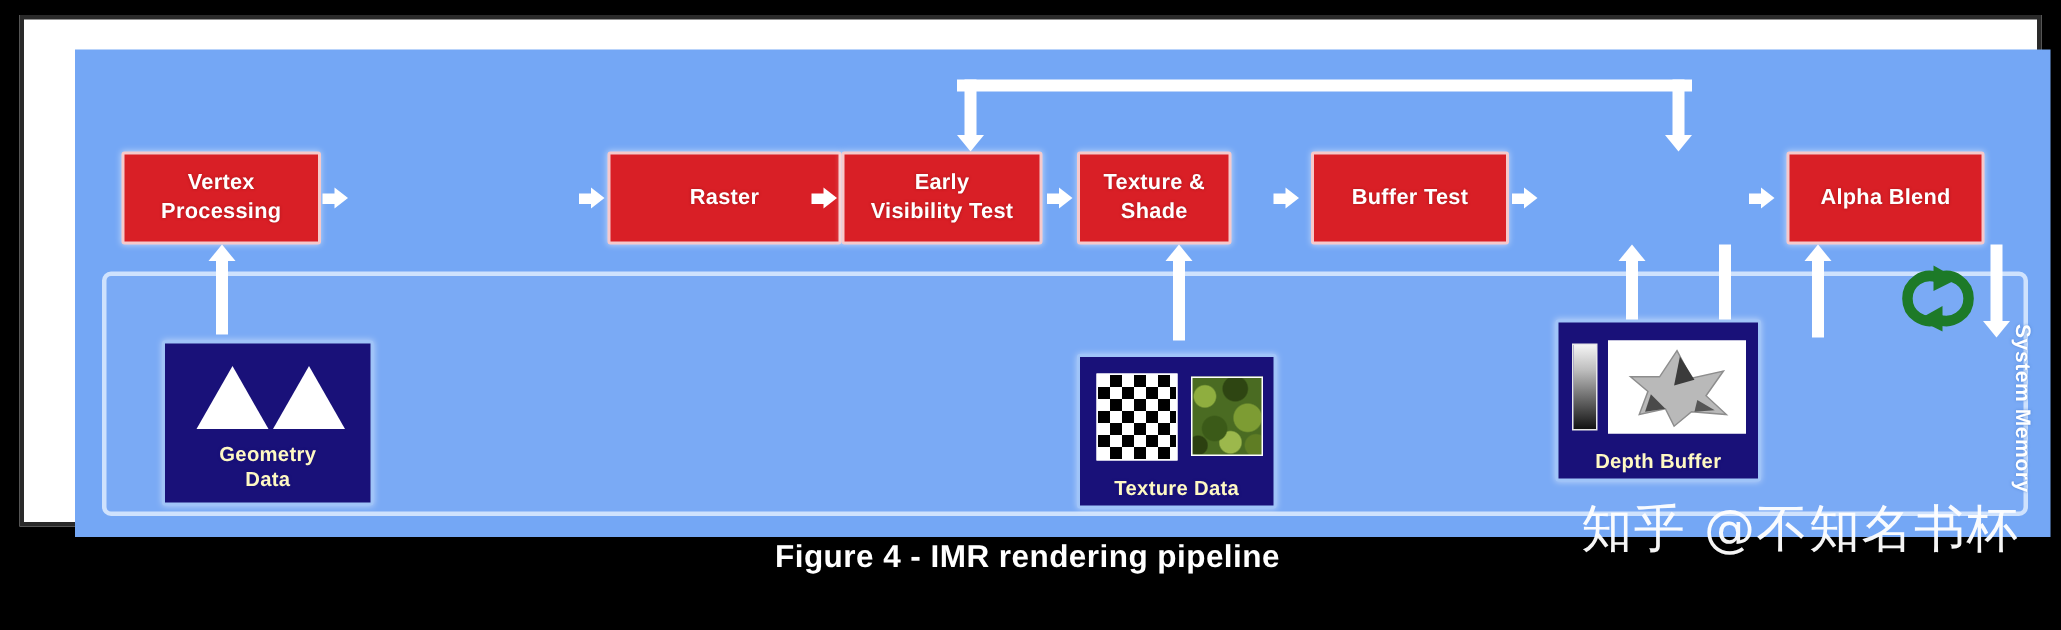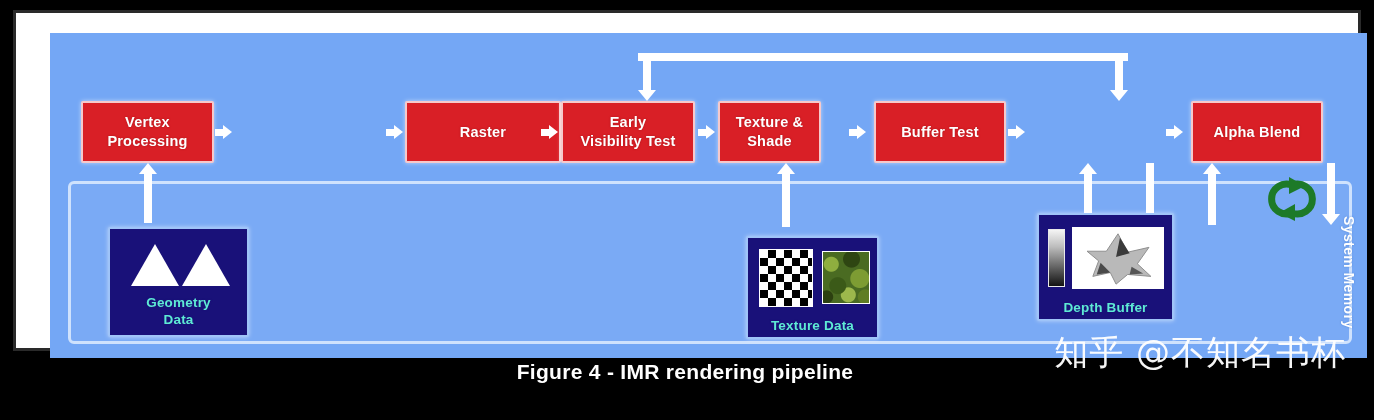--- a/index.html
+++ b/index.html
@@ -92,21 +92,21 @@
     box-shadow: 0 0 4px rgba(255,255,255,0.55);
   }
 
   
   .databox {
     position: absolute;
     background: #191179;
     border: 2px solid #9fc4f8;
     border-radius: 2px;
     box-sizing: border-box;
-    color: #5eead4;
+    color: #fef9c3;
     box-shadow: 0 0 4px rgba(255,255,255,0.5);
     overflow: hidden;
   }
   .databox .caption {
     position: absolute;
     left: 0; right: 0;
     bottom: 4px;
     text-align: center;
     font-size: 13.5px;
     font-weight: bold;
@@ -368,21 +368,21 @@
           <polygon points="36,30 36,47 20,39" fill="#1d7a28"></polygon>
         </svg>
       </div>
 
       <div class="databox" style="left:58px; top:194px; width:141px; height:110px;">
         <div class="tri" style="left:21px; top:15px;"></div>
         <div class="tri" style="left:72px; top:15px;"></div>
         <div class="caption" style="bottom:6px; line-height:1.25;">Geometry<br>Data</div>
       </div>
 
-      <div class="databox" style="left:668px; top:203px; width:133px; height:103px;margin-left:28px;">
+      <div class="databox" style="left:668px; top:203px; width:133px; height:103px;">
         <div class="checker" style="left:11px; top:11px; width:54px; height:58px;"></div>
         <div class="camo" style="left:74px; top:13px; width:48px; height:53px;"></div>
         <div class="caption">Texture Data</div>
       </div>
 
       <div class="databox" style="left:987px; top:180px; width:137px; height:108px;">
         <div class="depthbar" style="left:9px; top:14px; width:17px; height:58px;"></div>
         <div class="whiteplate" style="left:33px; top:12px; width:92px; height:62px;">
           <svg viewBox="0 0 92 62" width="90" height="60" aria-hidden="true" style="display:block;">
             <polygon points="46,6 56,25 78,20 66,37 80,50 56,48 44,58 38,46 20,50 26,34 14,24 34,24" fill="#b9b9b9" stroke="#8d8d8d" stroke-width="1"></polygon>

